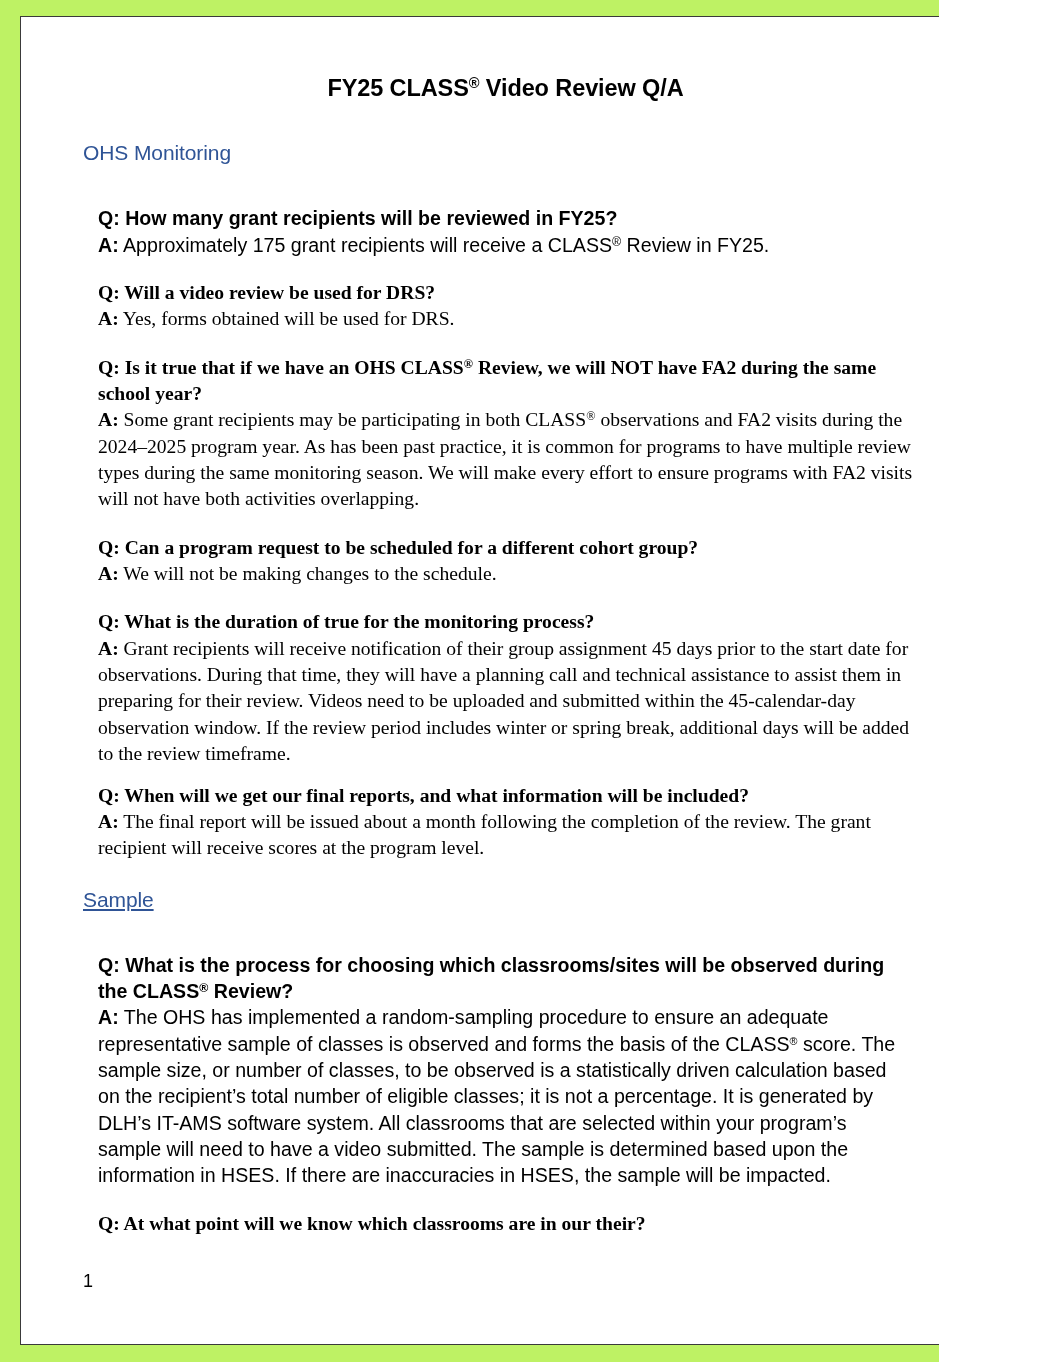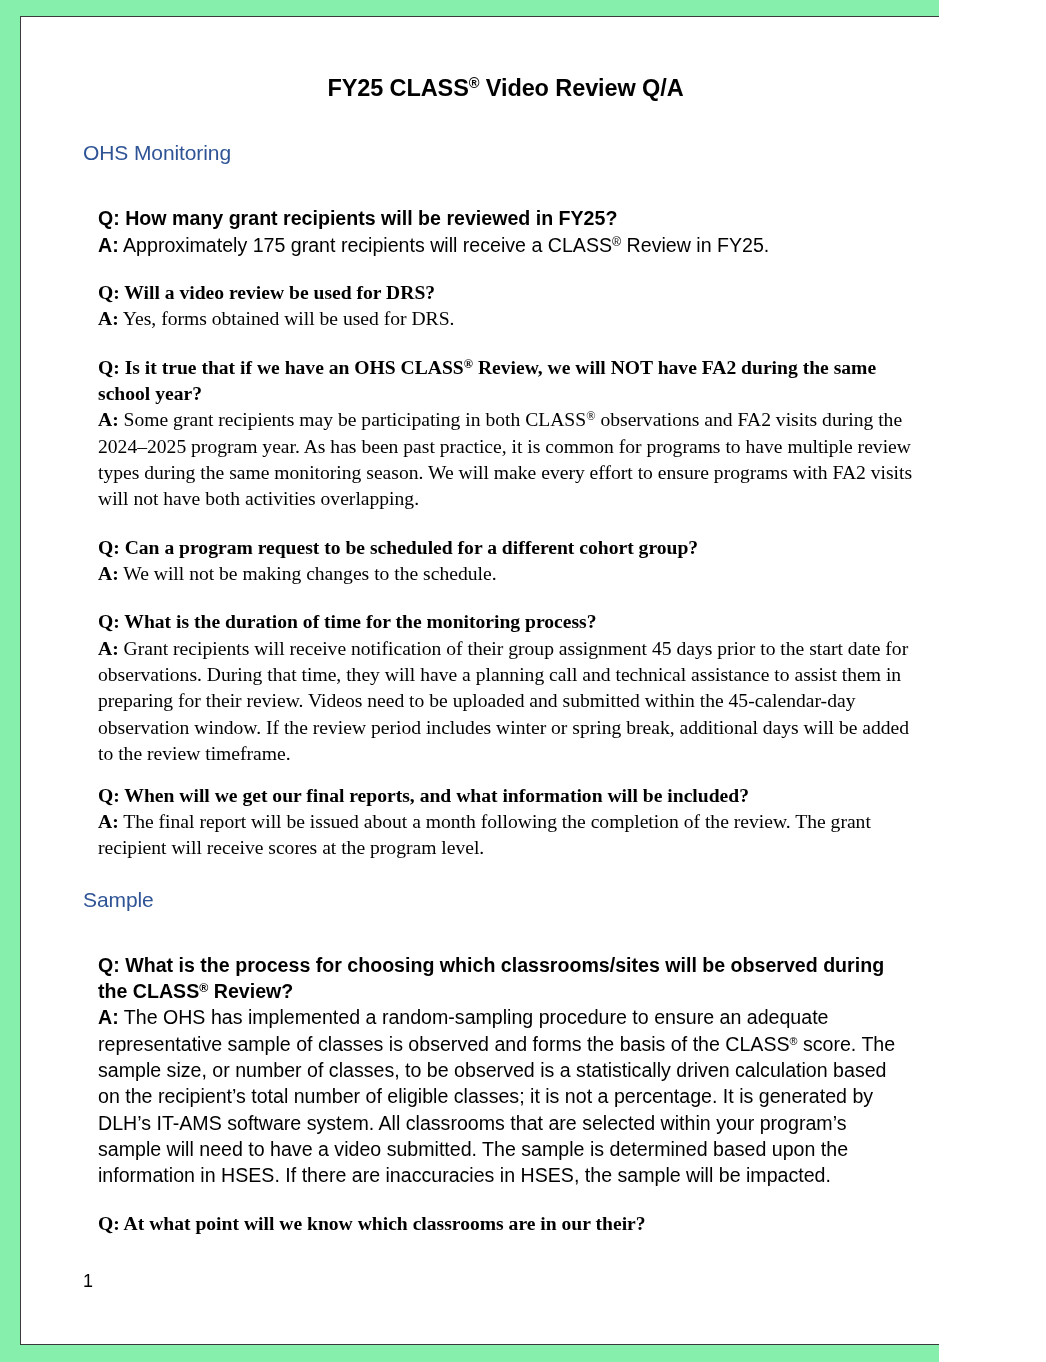--- a/index.html
+++ b/index.html
@@ -11,21 +11,21 @@
     width: 1046px;
     height: 1362px;
     font-family: "Liberation Sans", sans-serif;
     -webkit-font-smoothing: antialiased;
   }
 
   .page-canvas {
     position: relative;
     width: 939px;
     height: 1362px;
-    background: #86efac;
+    background: #bef264;
     overflow: hidden;
   }
 
   
   .page-sheet {
     position: absolute;
     left: 20px;
     top: 16px;
     width: 1005px;
     height: 1329px;
@@ -62,20 +62,21 @@
   .section-heading {
     font-size: 21px;
     font-weight: normal;
     color: #2f5496;
     line-height: 1.15;
     margin: 0;
     letter-spacing: -0.1px;
   }
   .section-block + .section-block > .section-heading {
     margin-top: 0;
+    text-decoration: underline;
   }
 
   .heading-gap-after { height: 25px; }
 
   
   .qa {
     font-size: 19.6px;
     color: #000000;
     line-height: 1.345;
     margin: 15px;
@@ -145,21 +146,21 @@
         <div class="q-line"><span class="label">Q:</span><span> Is it true that if we have an OHS CLASS</span><span class="reg-sup">®</span><span> Review, we will NOT have FA2 during the same school year?</span></div>
         <div class="a-line"><span class="label">A:</span><span> Some grant recipients may be participating in both CLASS</span><span class="reg-sup">®</span><span> observations and FA2 visits during the 2024–2025 program year. As has been past practice, it is common for programs to have multiple review types during the same monitoring season. We will make every effort to ensure programs with FA2 visits will not have both activities overlapping.</span></div>
       </div>
 
       <div class="qa">
         <div class="q-line"><span class="label">Q:</span><span> Can a program request to be scheduled for a different cohort group?</span></div>
         <div class="a-line"><span class="label">A:</span><span> We will not be making changes to the schedule.</span></div>
       </div>
 
       <div class="qa">
-        <div class="q-line"><span class="label">Q:</span><span> What is the duration of time for the monitoring process?</span></div>
+        <div class="q-line"><span class="label">Q:</span><span> What is the duration of true for the monitoring process?</span></div>
         <div class="a-line"><span class="label">A:</span><span> Grant recipients will receive notification of their group assignment 45 days prior to the start date for observations. During that time, they will have a planning call and technical assistance to assist them in preparing for their review. Videos need to be uploaded and submitted within the 45-calendar-day observation window. If the review period includes winter or spring break, additional days will be added to the review timeframe.</span></div>
       </div>
 
       <div class="qa tight-above">
         <div class="q-line"><span class="label">Q:</span><span> When will we get our final reports, and what information will be included?</span></div>
         <div class="a-line"><span class="label">A:</span><span> The final report will be issued about a month following the completion of the review. The grant recipient will receive scores at the program level.</span></div>
       </div>
     </div>
 
     <div class="section-block" style="margin-top: 26px;">

